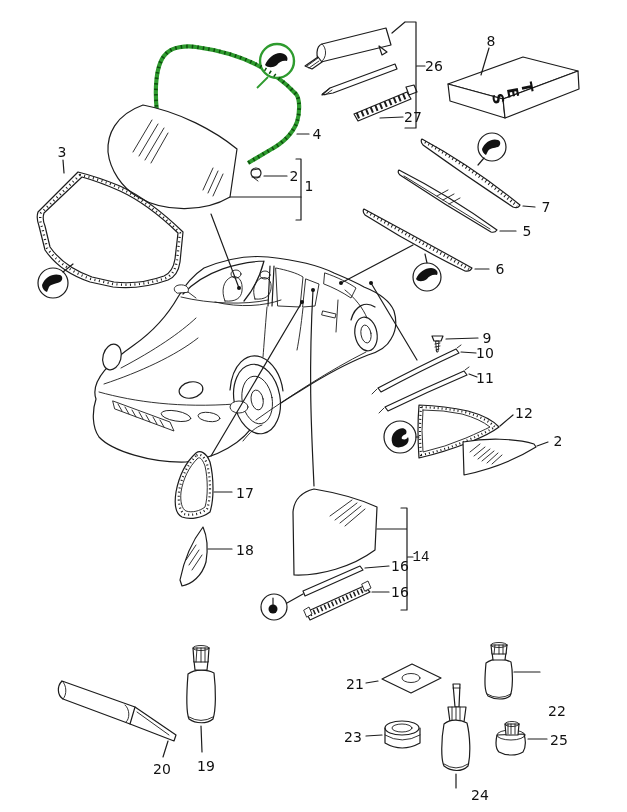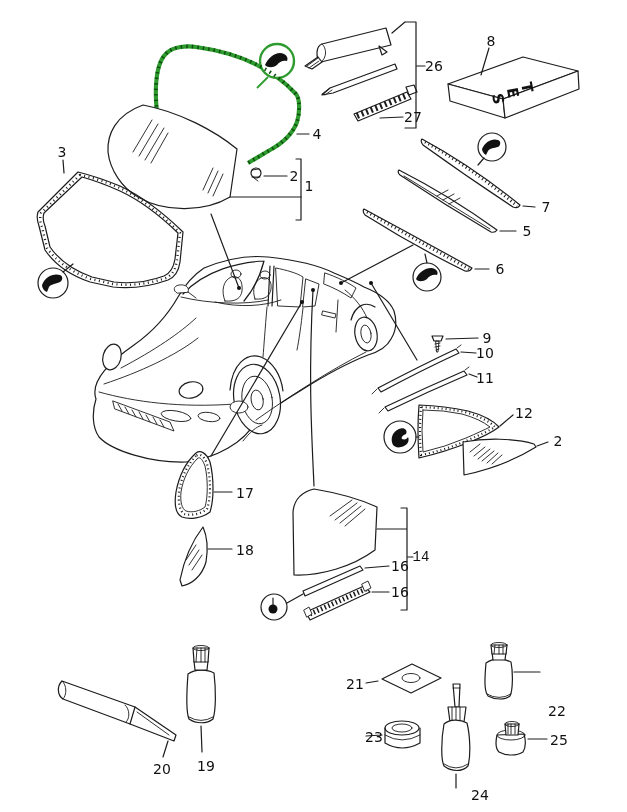--- a/index.html
+++ b/index.html
@@ -345,19 +345,19 @@
       <div class="callout" style="left: 558px; top: 441px;">2</div>
       <div class="callout" style="left: 421px; top: 557px; font-family: Liberation Mono, monospace;">14</div>
       <div class="callout" style="left: 400px; top: 566px;">16</div>
       <div class="callout" style="left: 400px; top: 592px;">16</div>
       <div class="callout" style="left: 245px; top: 493px;">17</div>
       <div class="callout" style="left: 245px; top: 550px;">18</div>
       <div class="callout" style="left: 206px; top: 766px;">19</div>
       <div class="callout" style="left: 162px; top: 769px;">20</div>
       <div class="callout" style="left: 355px; top: 684px;">21</div>
       <div class="callout" style="left: 557px; top: 711px;">22</div>
-      <div class="callout" style="left: 374px; top: 737px;">23</div>
+      <div class="callout" style="left: 353px; top: 737px;">23</div>
       <div class="callout" style="left: 457px; top: 795px; margin-left: 23px;">24</div>
       <div class="callout" style="left: 559px; top: 740px;">25</div>
       <div class="callout" style="left: 434px; top: 66px;">26</div>
       <div class="callout" style="left: 413px; top: 117px;">27</div>
     </div>
 </div>
 
 </body></html>

